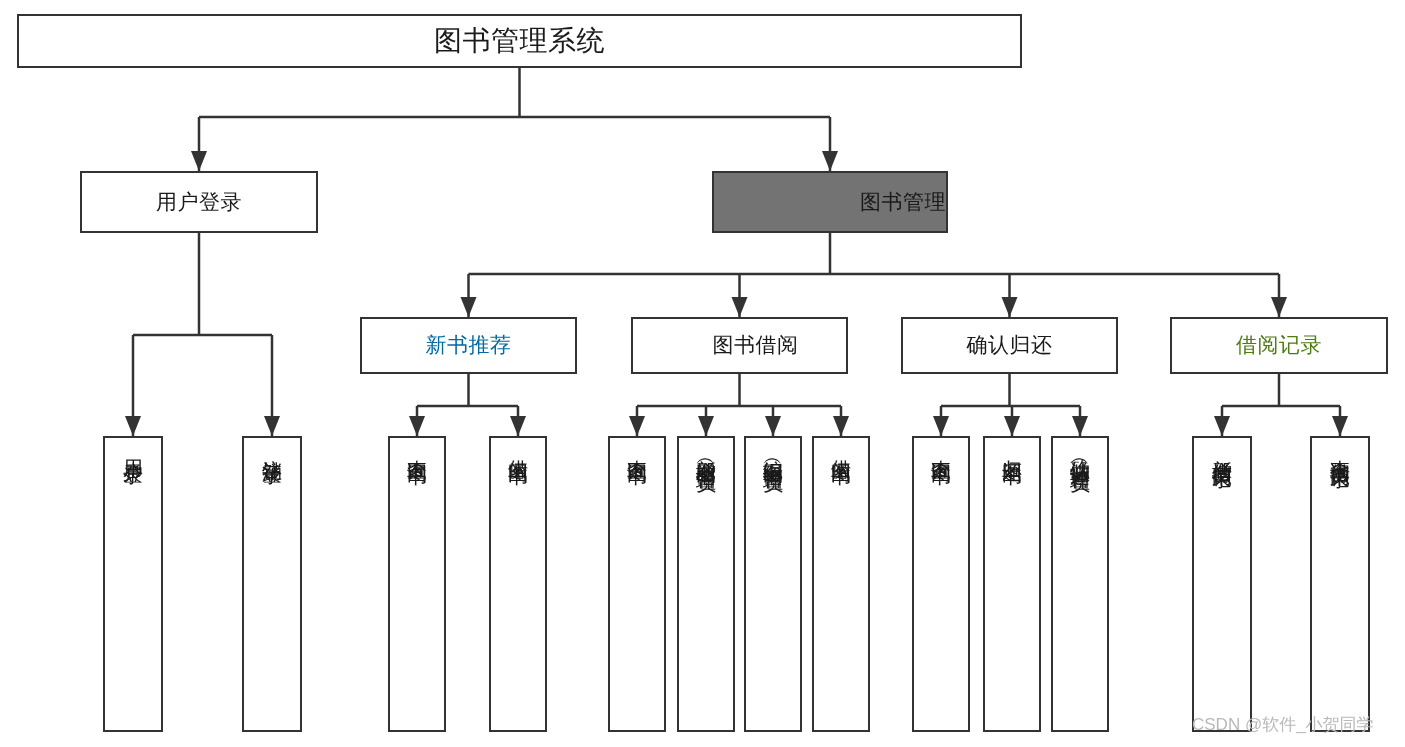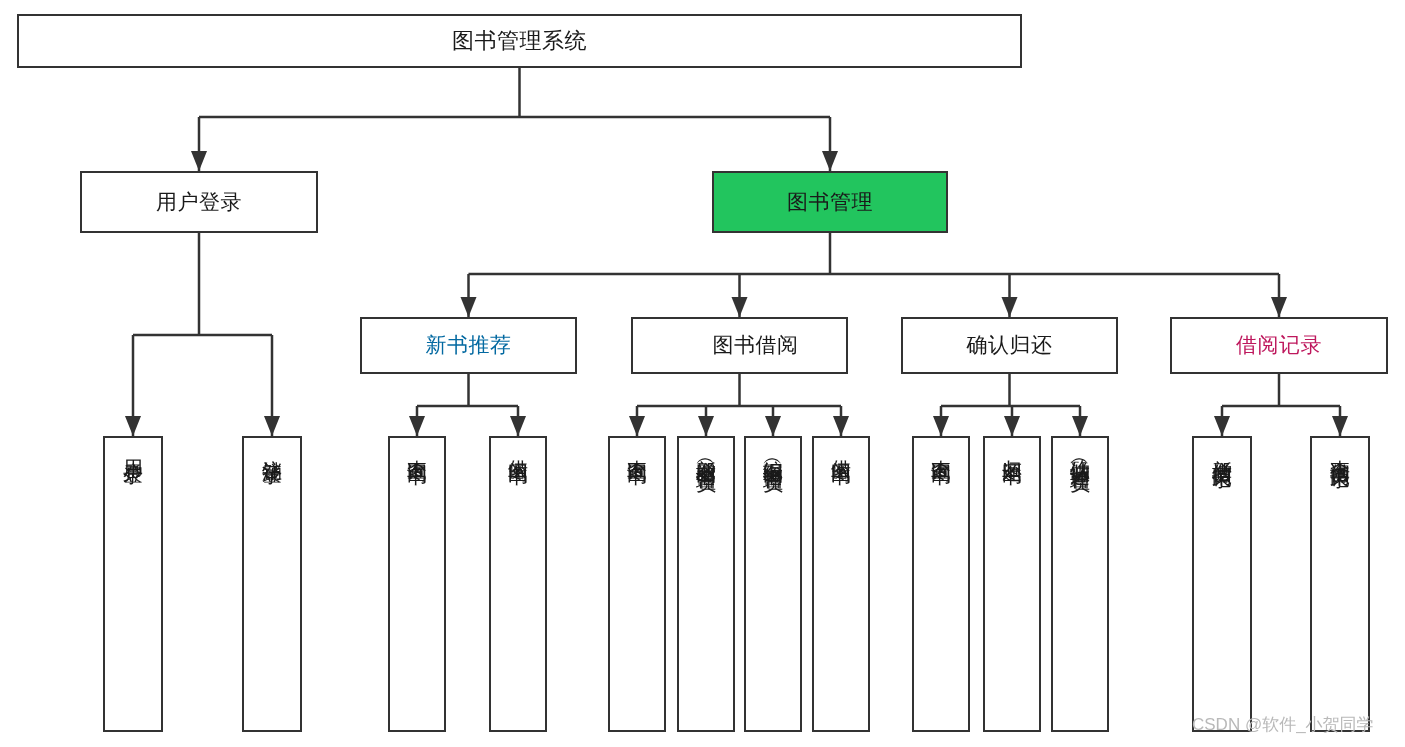--- a/index.html
+++ b/index.html
@@ -37,21 +37,21 @@
   .node-label {
     color: #1a1a1a;
     letter-spacing: 0.5px;
     white-space: nowrap;
     line-height: 1.15;
   }
   .node.horizontal .node-label {
     font-size: 21px;
   }
   .node.root .node-label {
-    font-size: 22px;
+    font-size: 28px;
   }
   .node.vertical {
     align-items: flex-start;
     justify-content: center;
     padding-top: 6px;
   }
   .node.vertical .node-label {
     writing-mode: vertical-rl;
     text-orientation: upright;
     font-size: 20px;
@@ -127,34 +127,34 @@
       <polygon points="1332,416 1348,416 1340,436" fill="#333333"></polygon>
     </svg>
 
   <div id="node-layer">
       <div class="node horizontal root" style="left: 17px; top: 14px; width: 1005px; height: 54px; border-color: rgb(51, 51, 51); background: rgb(255, 255, 255);">
         <span class="node-label" style="color: rgb(26, 26, 26);">图书管理系统</span>
       </div>
       <div class="node horizontal" style="left: 80px; top: 171px; width: 238px; height: 62px; border-color: rgb(51, 51, 51); background: rgb(255, 255, 255);">
         <span class="node-label" style="color: rgb(26, 26, 26);">用户登录</span>
       </div>
-      <div class="node horizontal" style="left: 712px; top: 171px; width: 236px; height: 62px; border-color: rgb(51, 51, 51); background: #22c55e;">
+      <div class="node horizontal" style="left: 712px; top: 171px; width: 236px; height: 62px; border-color: rgb(51, 51, 51); background: #737373; justify-content: flex-end;">
         <span class="node-label" style="color: rgb(26, 26, 26);">图书管理</span>
       </div>
       <div class="node horizontal" style="left: 360px; top: 317px; width: 217px; height: 57px; border-color: rgb(51, 51, 51); background: rgb(255, 255, 255);">
         <span class="node-label" style="color: #0369a1;">新书推荐</span>
       </div>
       <div class="node horizontal" style="left: 631px; top: 317px; width: 217px; height: 57px; border-color: rgb(51, 51, 51); background: rgb(255, 255, 255); padding-left: 32px;">
         <span class="node-label" style="color: rgb(26, 26, 26);">图书借阅</span>
       </div>
       <div class="node horizontal" style="left: 901px; top: 317px; width: 217px; height: 57px; border-color: rgb(51, 51, 51); background: rgb(255, 255, 255);">
         <span class="node-label" style="color: rgb(26, 26, 26);">确认归还</span>
       </div>
       <div class="node horizontal" style="left: 1170px; top: 317px; width: 218px; height: 57px; border-color: rgb(51, 51, 51); background: rgb(255, 255, 255);">
-        <span class="node-label" style="color: #be185d;">借阅记录</span>
+        <span class="node-label" style="color: #4d7c0f;">借阅记录</span>
       </div>
       <div class="node vertical" style="left: 103px; top: 436px; width: 60px; height: 296px; border-color: rgb(51, 51, 51); background: rgb(255, 255, 255);">
         <span class="node-label" style="color: rgb(26, 26, 26);">用户登录</span>
       </div>
       <div class="node vertical" style="left: 242px; top: 436px; width: 60px; height: 296px; border-color: rgb(51, 51, 51); background: rgb(255, 255, 255);">
         <span class="node-label" style="color: rgb(26, 26, 26);">注销登录</span>
       </div>
       <div class="node vertical" style="left: 388px; top: 436px; width: 58px; height: 296px; border-color: rgb(51, 51, 51); background: rgb(255, 255, 255);">
         <span class="node-label" style="color: rgb(26, 26, 26);">查询图书</span>
       </div>

